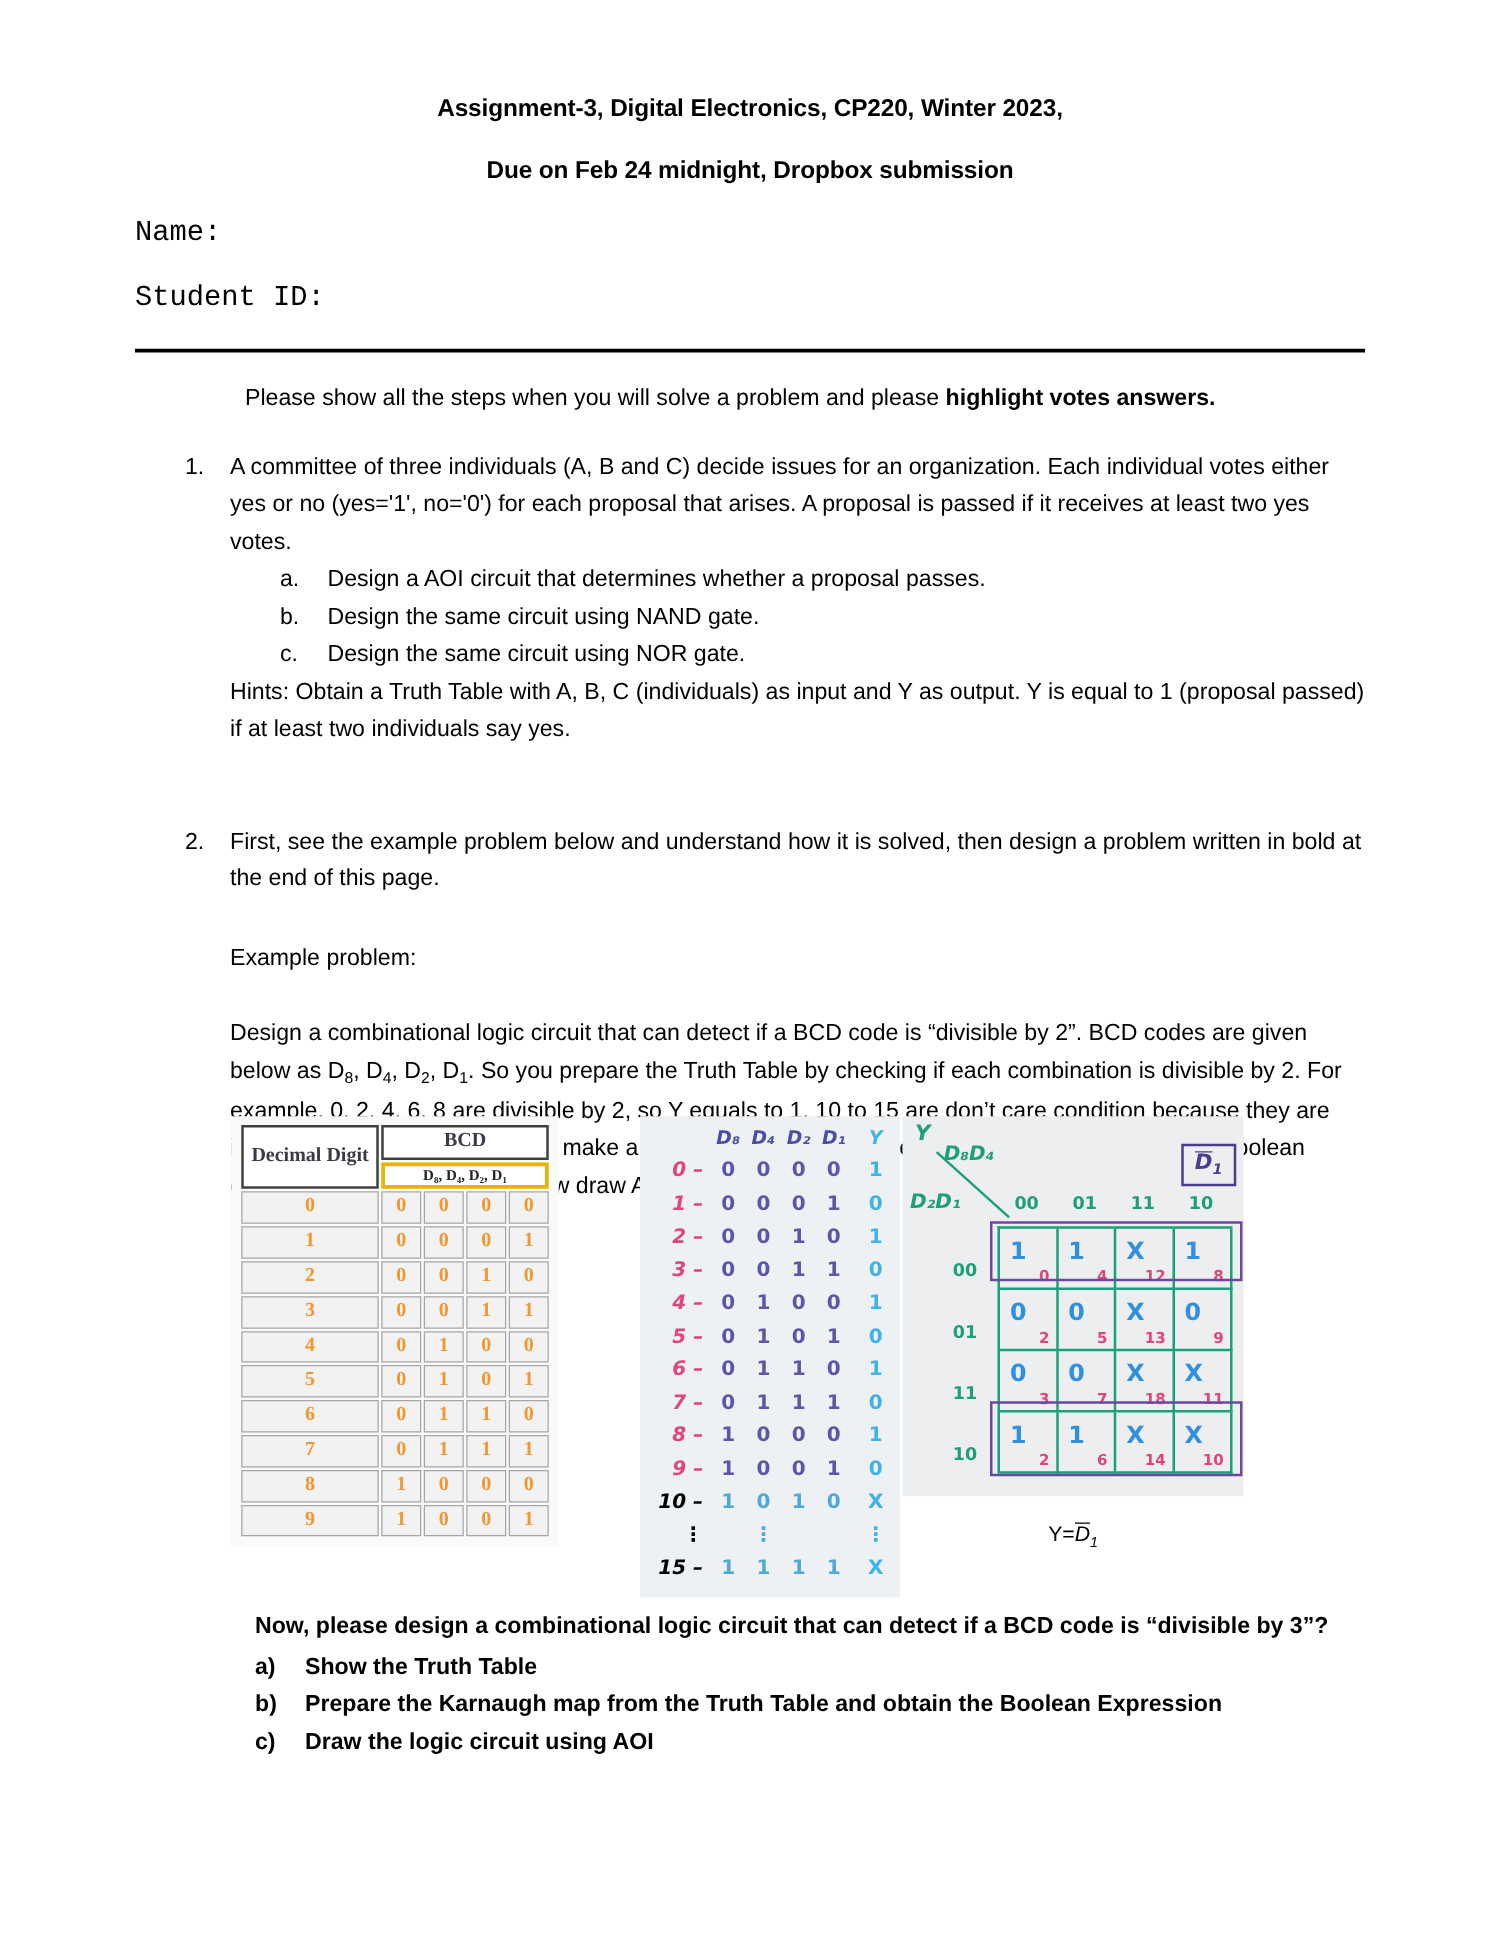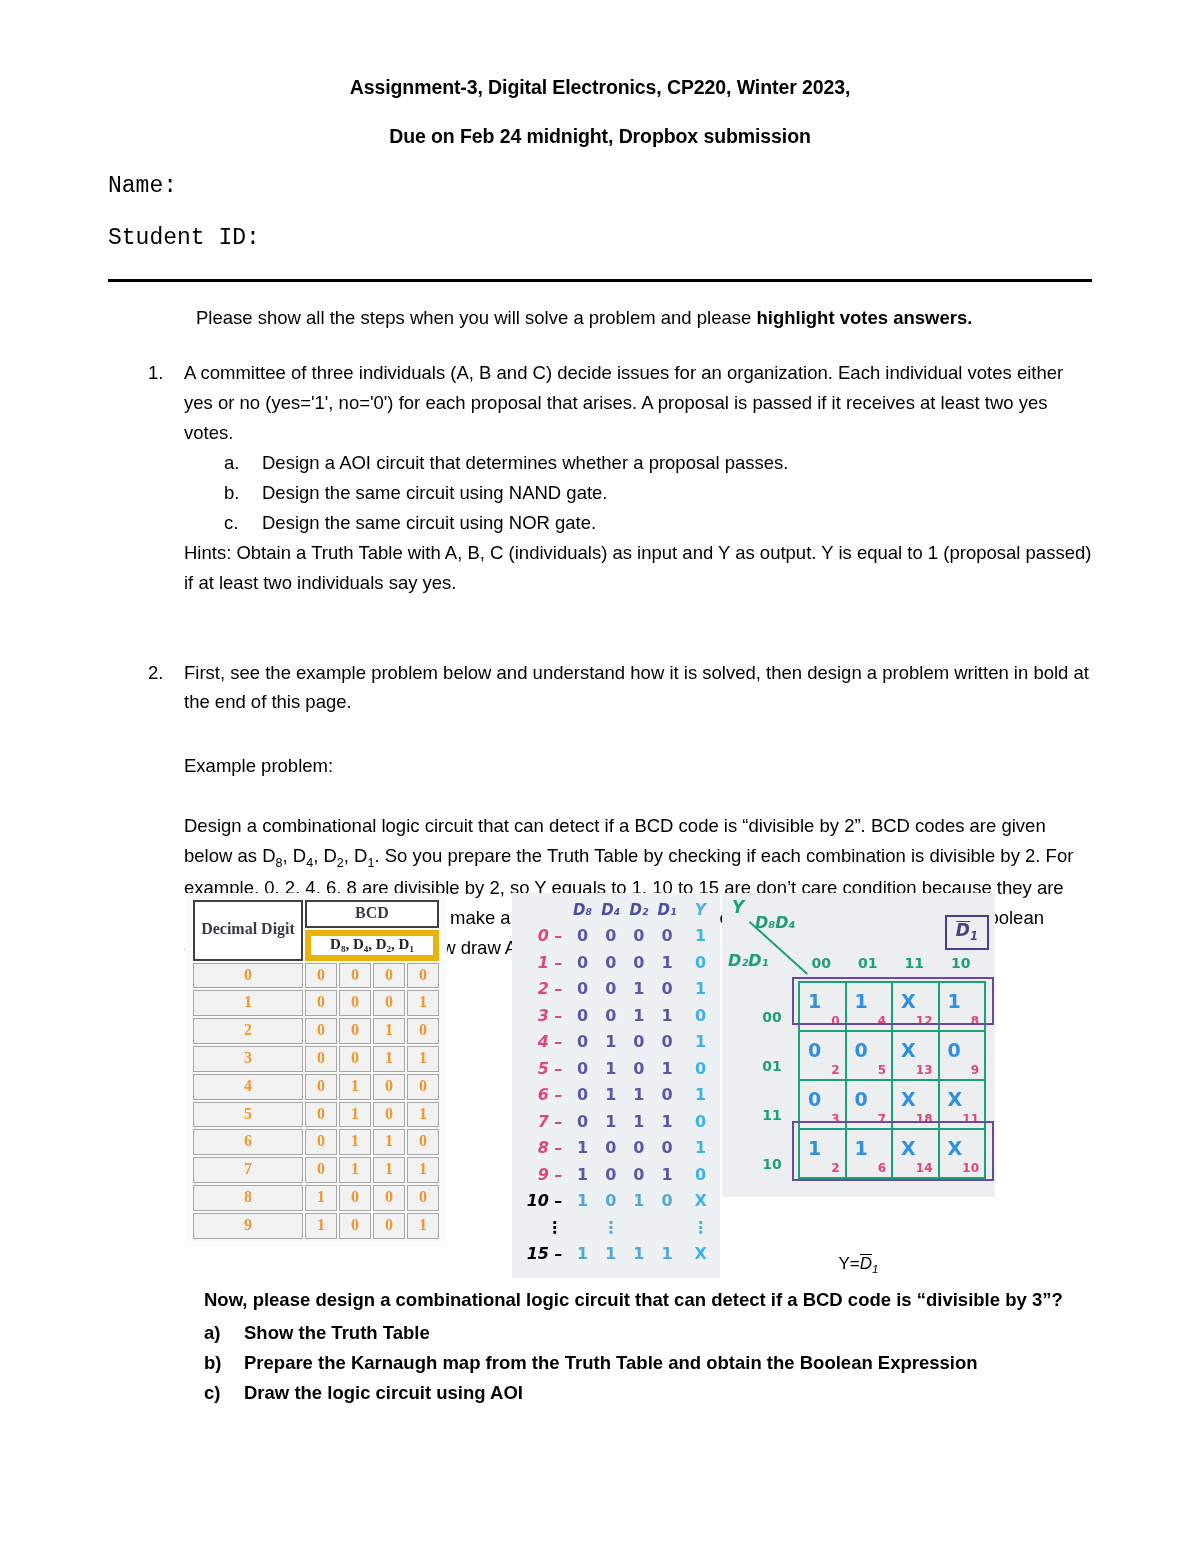--- a/index.html
+++ b/index.html
@@ -147,22 +147,22 @@
     padding: 3px 0 4px 0;
     line-height: 1.05;
   }
   table.bcd thead th {
     background: #ffffff;
     border: 2px solid #404040;
     color: #3b3b48;
     font-size: 16px;
   }
   table.bcd thead th.sub-head {
-    border: 6px solid #eab308;
-    font-size: 15px;
+    border: 3px solid #eab308;
+    font-size: 12px;
     font-weight: bold;
     color: #222;
     padding: 1px 3px 2px 3px;
   }
   table.bcd td.dec {
     color: #f2962d;
     font-size: 16px;
   }
   table.bcd td.bit {
     color: #f2962d;
@@ -306,21 +306,20 @@
   .km-pbox .ovl { border-top-color: #4a3f8c; border-top-width: 1.6px; }
 
   .kmap-caption {
     position: absolute;
     left: 722px;
     top: 325px;
     width: 273px;
     text-align: center;
     font-size: 17px;
     font-family: "Liberation Sans", sans-serif;
-    margin-top: 36px;
   }
 
   
   .closing {
     position: absolute;
     left: 184px;
     top: 1285px;
     width: 908px;
     margin-left: 20px;
   }

